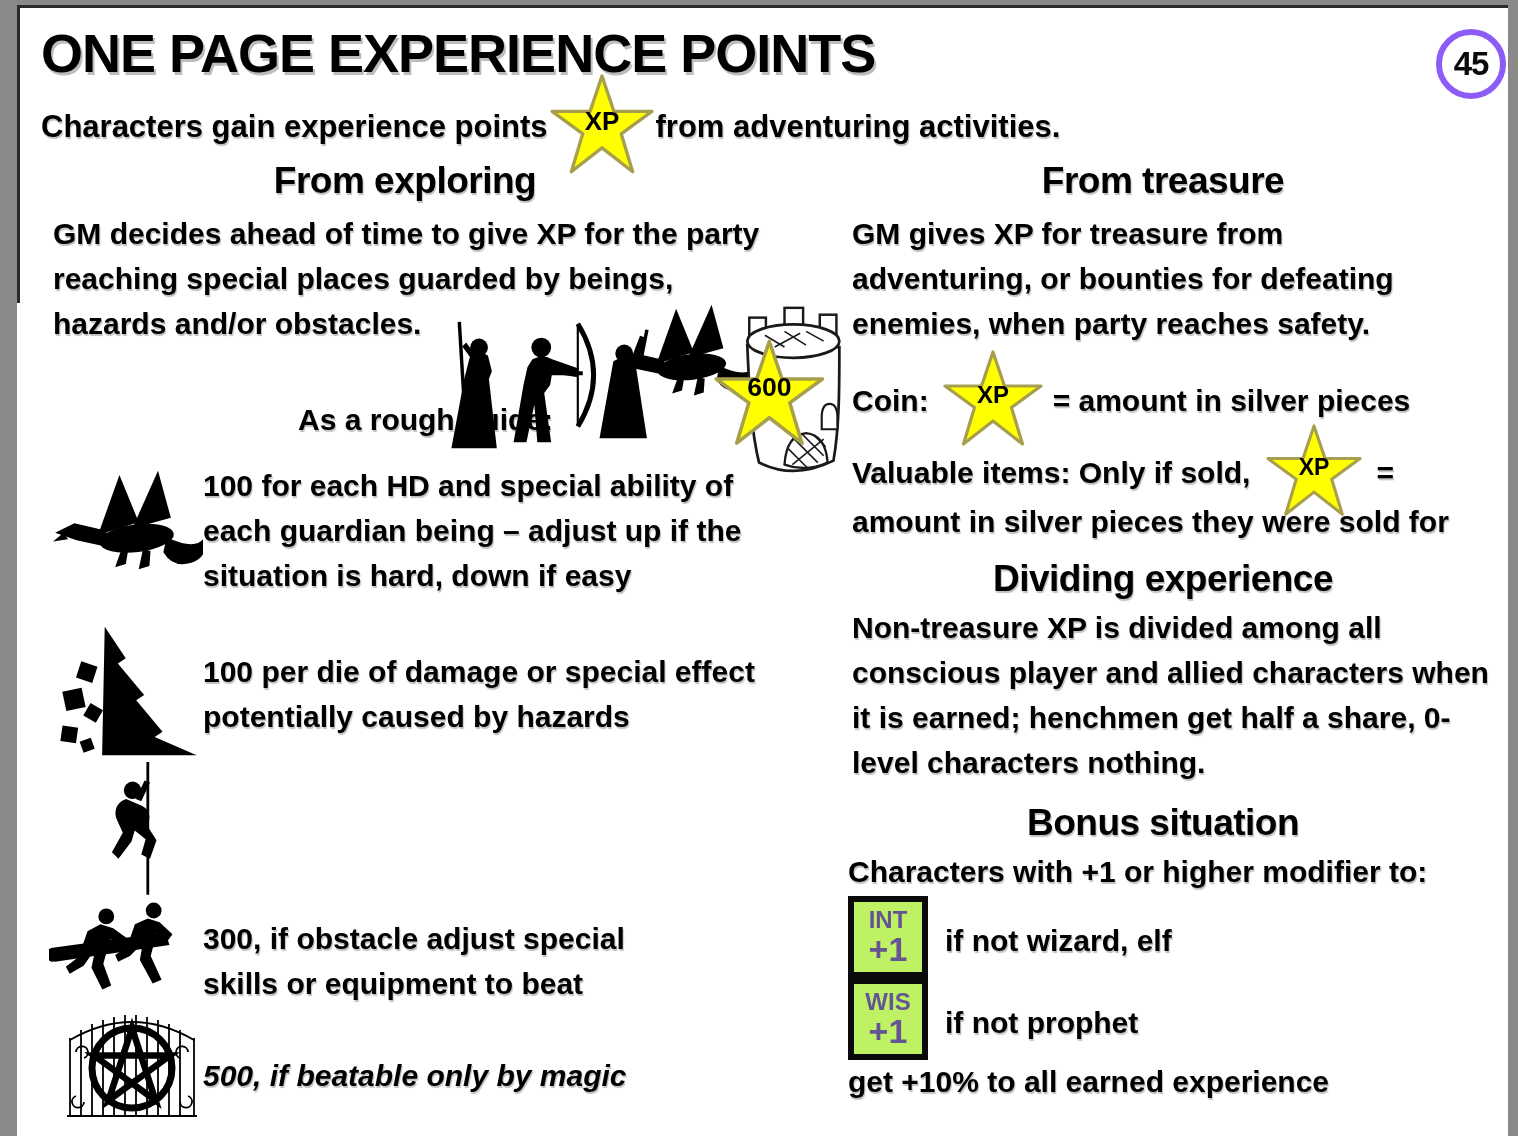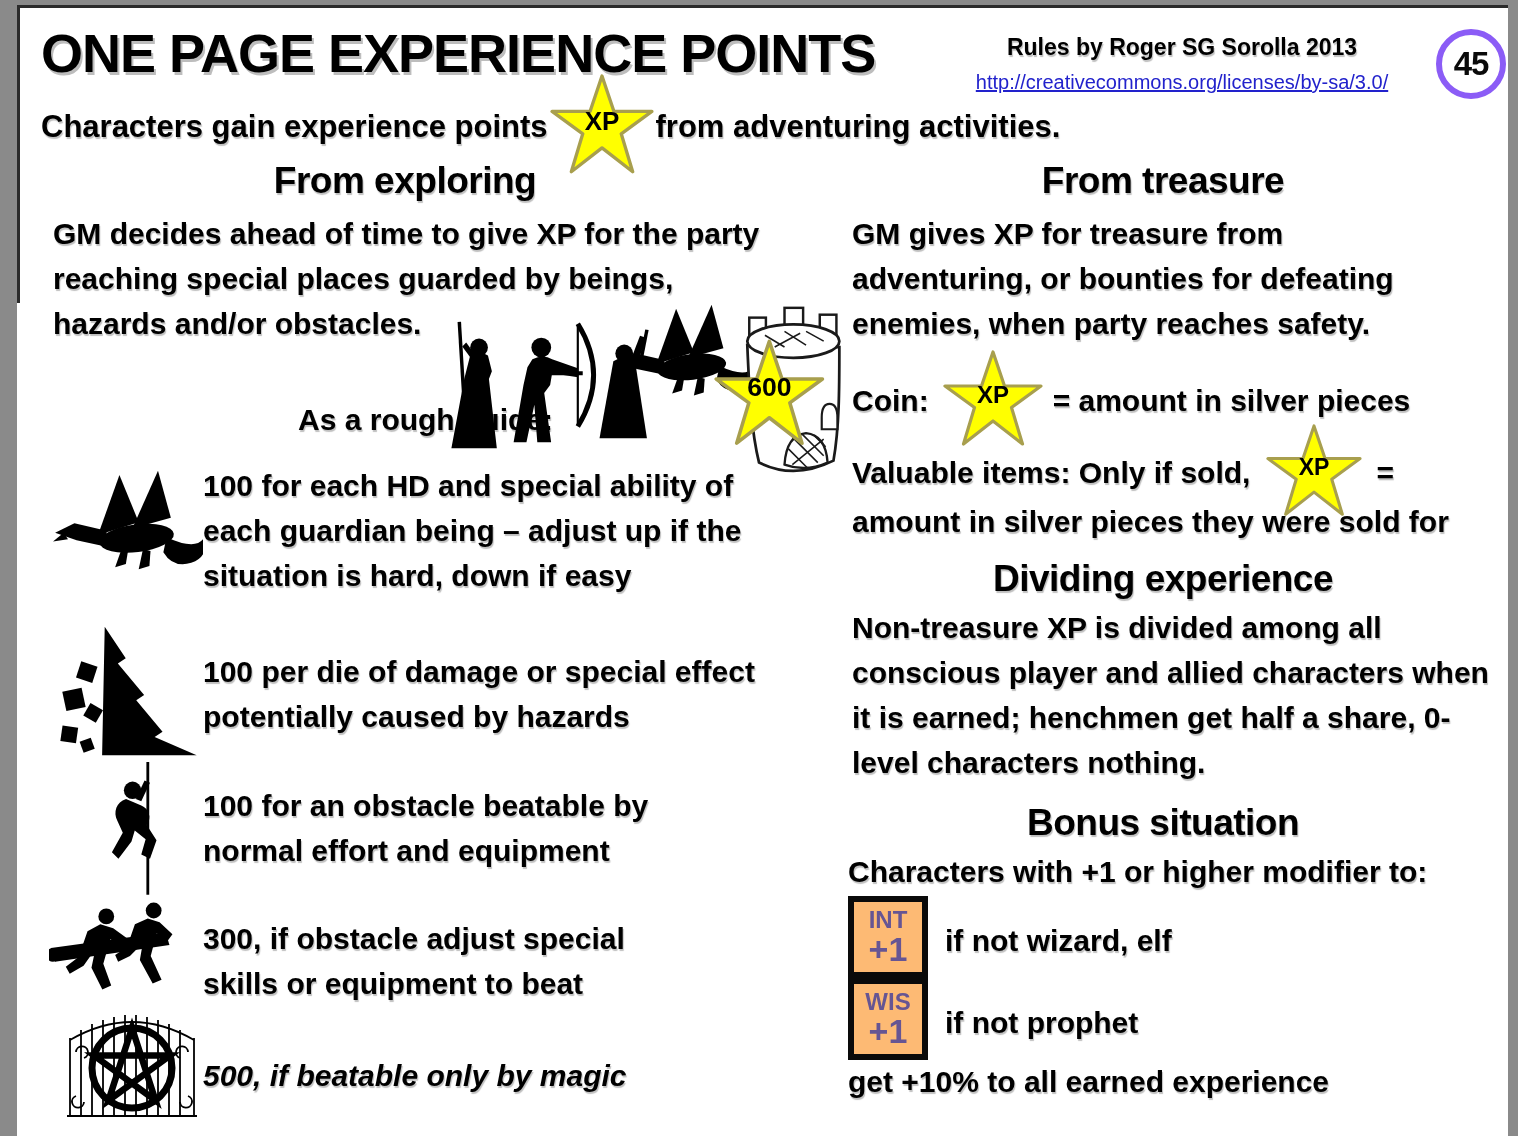--- a/index.html
+++ b/index.html
@@ -56,43 +56,39 @@
   .val-line1{height:48px;}
   .val-line1 .body-txt{white-space:nowrap;}
   .val-line2{white-space:nowrap;margin-top:3px;}
   .item-text{left:186px;}
   .it-1{top:455px;width:560px;}
   .it-2{top:641px;width:580px;}
   .it-3{top:775px;width:530px;}
   .it-4{top:908px;width:470px;}
   .it-5{top:1045px;width:560px;white-space:nowrap;font-style:italic;}
   .statbox{
-    left:831px;width:68px;height:70px;border:6px solid #0a0a0a;background:#fdba74;
+    left:831px;width:68px;height:70px;border:6px solid #0a0a0a;background:#bef264;
     display:flex;flex-direction:column;align-items:center;justify-content:center;
   }
   .sb-1{top:888px;}
   .sb-2{top:970px;}
   .statbox .abbr{font-size:24px;font-weight:700;color:#665593;line-height:24px;}
   .statbox .mod{font-size:34px;font-weight:700;color:#665593;line-height:34px;}
   .stat-label{left:928px;width:500px;white-space:nowrap;}
   .sl-1{top:910px;}
   .sl-2{top:992px;}
   svg text{font-family:"Liberation Sans",sans-serif;}
 </style>
 </head>
 <body>
 
 <div class="page">
 
   <div class="abs title sh">ONE PAGE EXPERIENCE POINTS</div>
 
-  <div class="abs credit-block">
-    <div class="credit sh">Rules by Roger SG Sorolla 2013</div>
-    <a class="license" href="#"><span>http://creativecommons.org/licenses/by-sa/3.0/</span></a>
-  </div>
 
   <div class="abs badge">
     <span>45</span>
   </div>
 
   <div class="abs flexrow intro-row">
     <span class="body-txt sh">Characters gain experience points</span>
     <svg class="star-svg star-inline" width="104" height="104" viewBox="0 0 100 100">
       <polygon points="50,2 61.5,36 98,36 68.5,57.5 79.5,94 50,71 20.5,94 31.5,57.5 2,36 38.5,36" fill="#ffff00" stroke="#a89f4e" stroke-width="3.2" stroke-linejoin="round"></polygon>
       <text x="50" y="54" text-anchor="middle" font-size="25" font-weight="bold" fill="#000">XP</text>
@@ -181,21 +177,20 @@
   <div class="abs body-txt item-text it-2 sh">100 per die of damage or special effect potentially caused by hazards</div>
 
   <svg class="abs" style="left:68px;top:754px" width="118" height="136" viewBox="0 0 75 125">
     <g fill="#000">
       <line x1="41" y1="0" x2="41" y2="122" stroke="#000" stroke-width="2.6"></line>
       <circle cx="27" cy="26" r="8"></circle>
       <path d="M30,34 l8,-17 5,2 -8,17 z"></path>
       <path d="M21,34 c-9,3 -12,12 -8,20 l5,11 -10,18 6,6 12,-16 3,-10 10,8 -4,14 8,4 6,-17 -9,-14 c5,-7 2,-15 -5,-18 z"></path>
     </g>
   </svg>
-  <div class="abs body-txt item-text it-3 sh">100 for an obstacle beatable by normal effort and equipment</div>
 
   <svg class="abs" style="left:32px;top:892px" width="158" height="100" viewBox="0 0 160 100">
     <g fill="#000">
       <path d="M2,48 L118,32 L122,45 L6,62 Z"></path>
       <circle cx="4" cy="55" r="7"></circle>
       <circle cx="58" cy="16" r="8"></circle>
       <path d="M52,24 l13,4 14,10 -4,8 -13,-7 -7,25 8,22 -9,4 -11,-22 4,-19 -12,17 -14,8 -4,-7 13,-10 9,-26 z"></path>
       <circle cx="106" cy="10" r="8"></circle>
       <path d="M100,18 l12,4 13,12 -5,7 -11,-8 -6,23 11,24 -9,4 -13,-24 3,-17 -13,13 -12,6 -3,-7 12,-8 8,-23 z"></path>
     </g>

